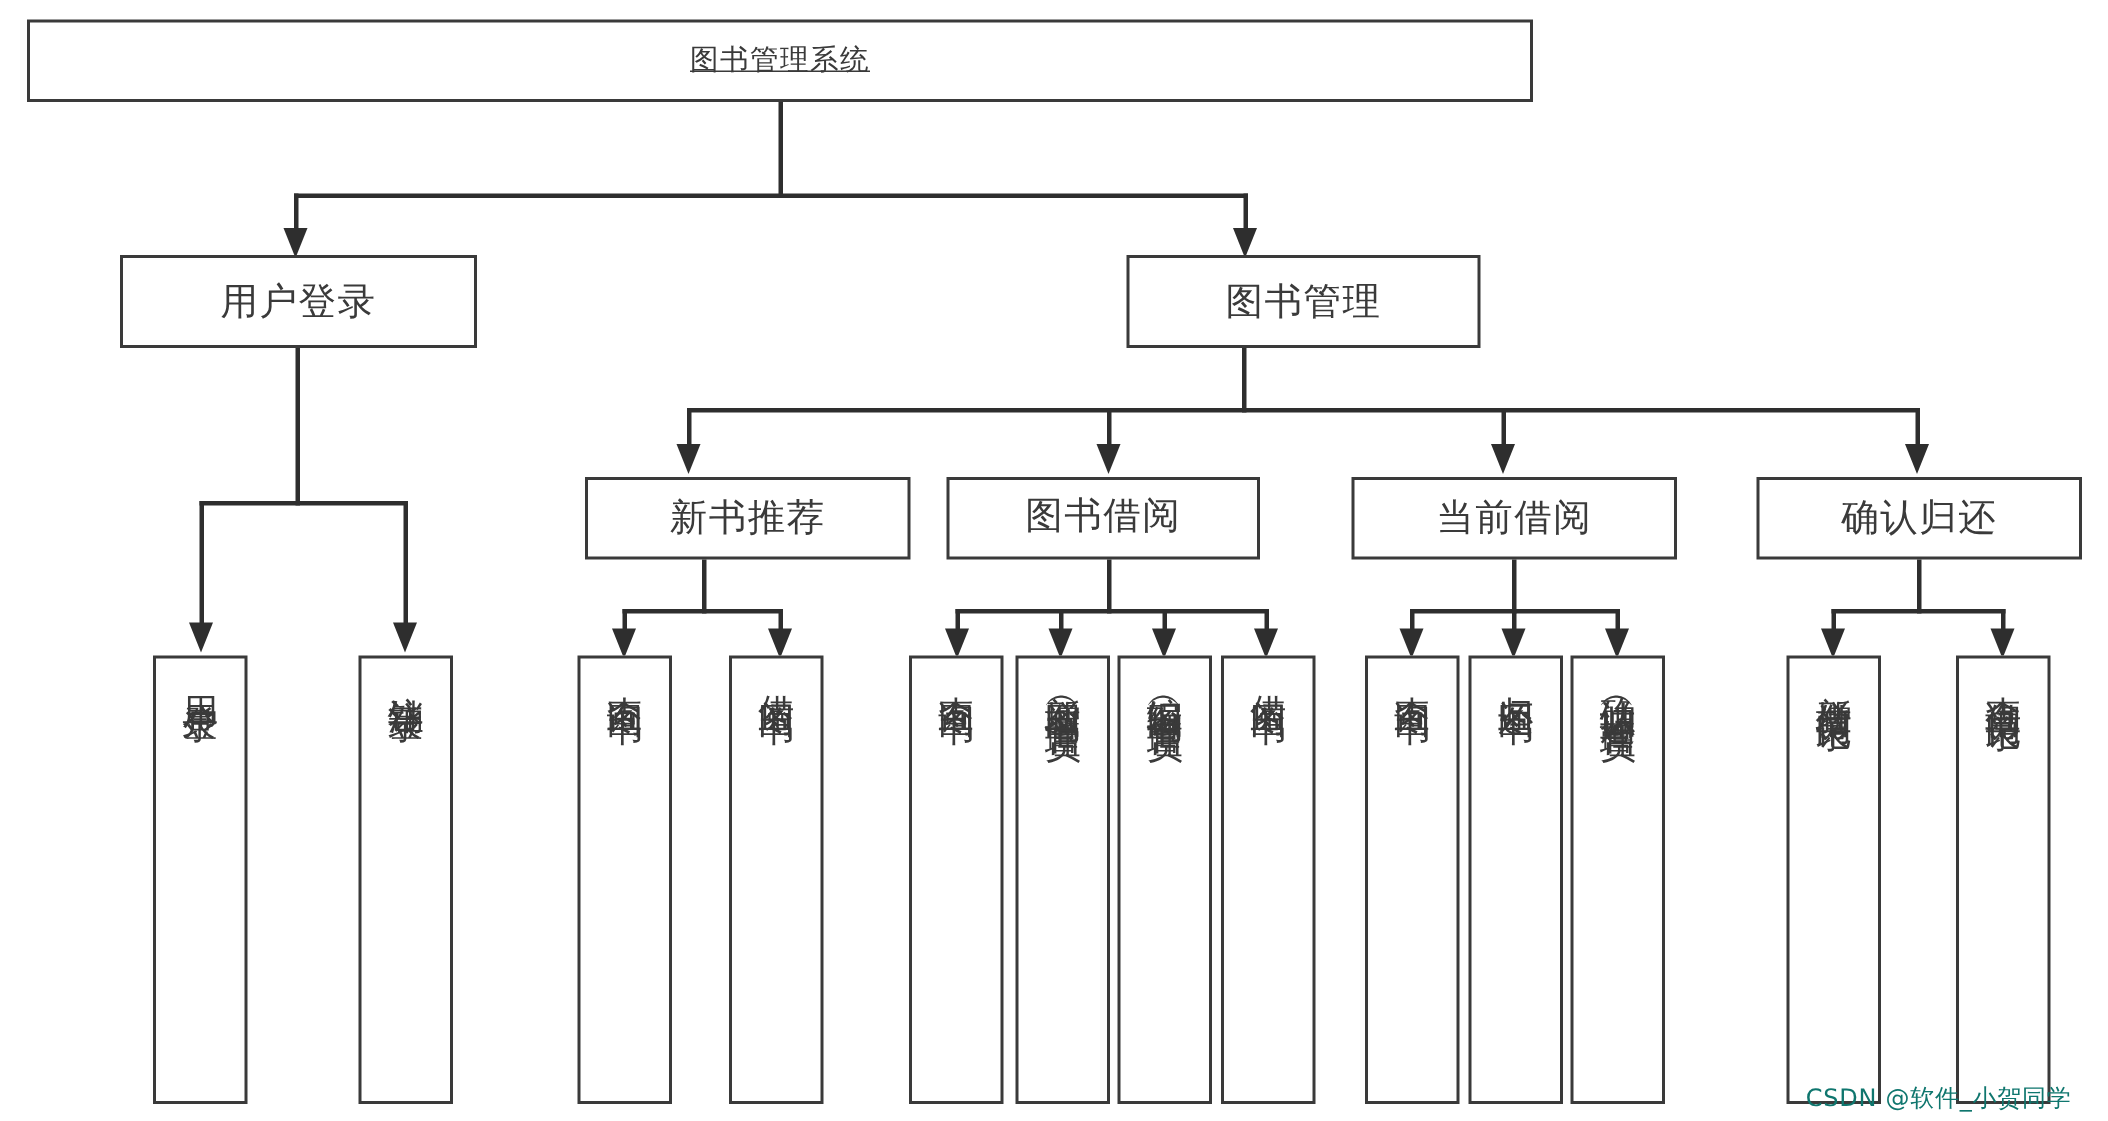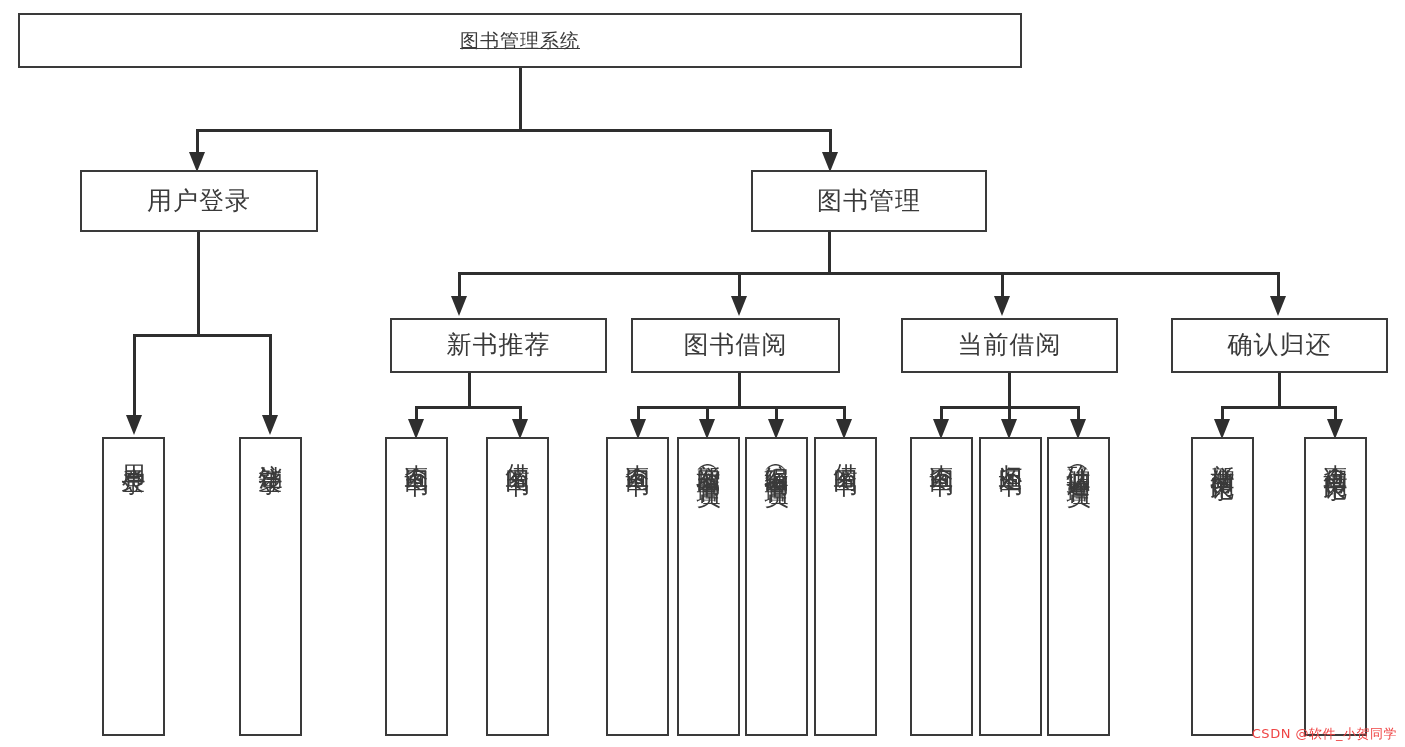--- a/index.html
+++ b/index.html
@@ -67,24 +67,24 @@
     position: absolute;
     width: 0;
     height: 0;
     border-left: 8px solid transparent;
     border-right: 8px solid transparent;
     border-top: 20px solid #2e2e2e;
   }
   
   #watermark {
     position: absolute;
-    right: 8px;
+    right: 24px;
     bottom: 4px;
-    font-size: 13px;
-    color: #ef4444;
+    font-size: 16px;
+    color: #0f766e;
     letter-spacing: 0.5px;
     white-space: nowrap;
     pointer-events: none;
   }
 </style>
 </head>
 <body>
 
 <div id="diagram-root">
 

